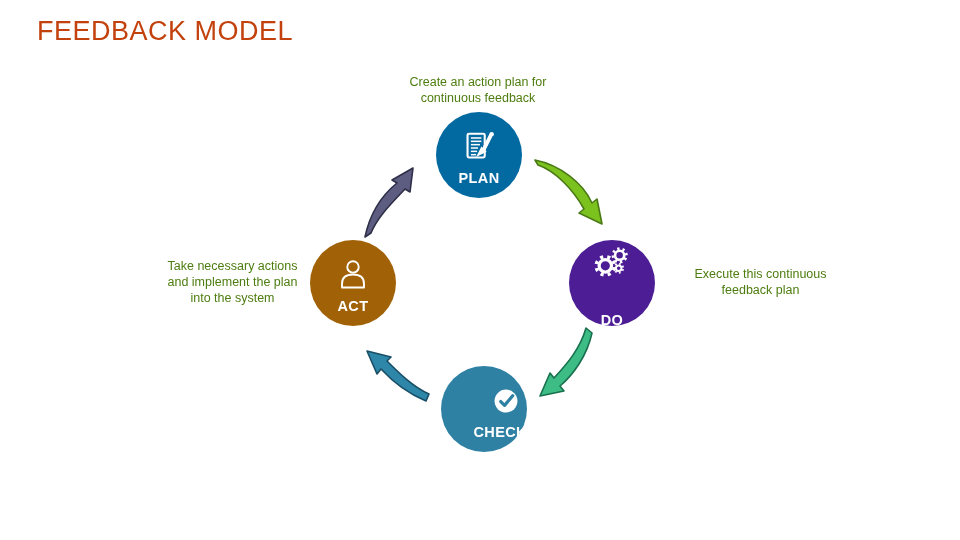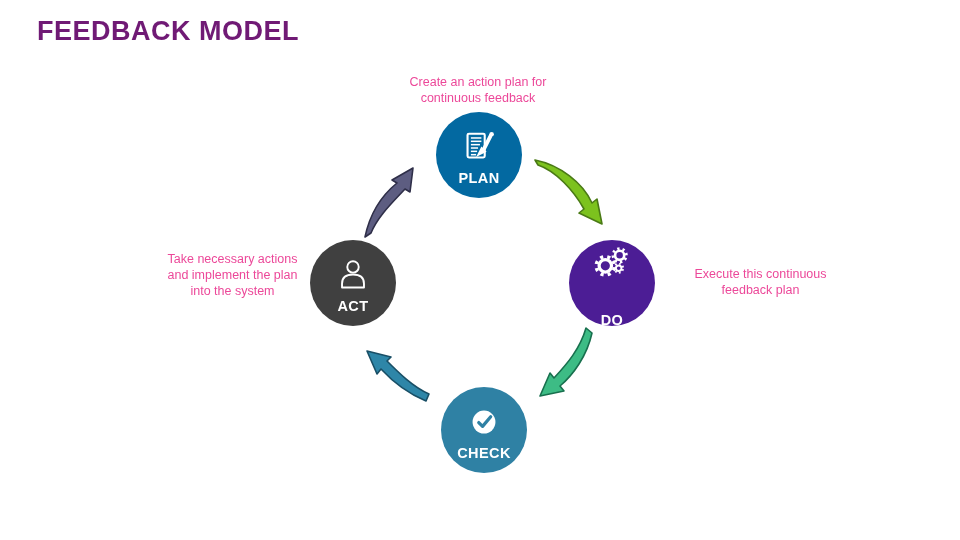--- a/index.html
+++ b/index.html
@@ -1,47 +1,47 @@
 <!DOCTYPE html>
 <html><head>
 <meta charset="utf-8">
 <style>
   html,body{margin:0;padding:0;background:#fff;}
   .slide{
     position:relative;width:960px;height:540px;background:#ffffff;overflow:hidden;
     font-family:"Liberation Sans",sans-serif;
   }
   .slide-title{
-    position:absolute;left:37px;top:16px;font-size:27px;font-weight:700;
-    color:#701a75;letter-spacing:.5px;
+    position:absolute;left:37px;top:16px;font-size:27px;font-weight:400;
+    color:#c2410c;letter-spacing:.5px;
   }
   .arrows{position:absolute;left:0;top:0;width:960px;height:540px;}
   .node{
     position:absolute;width:86px;height:86px;border-radius:50%;
     display:flex;flex-direction:column;align-items:center;justify-content:center;
   }
   .node-plan{left:436px;top:112px;background:#0369a1;}
   .node-do{left:569px;top:240px;background:#4c1d95;gap:28px;}
-  .node-check{left:441px;top:387px;background:#2F81A4;}
-  .node-act{left:310px;top:240px;background:#404040;}
+  .node-check{left:441px;top:366px;background:#2F81A4;align-items:flex-end;}
+  .node-act{left:310px;top:240px;background:#a16207;}
   .node .icon{height:42px;display:flex;align-items:center;justify-content:center;margin-top:2px;}
   .node .label{
     color:#ffffff;font-weight:700;font-size:14.5px;letter-spacing:.4px;margin-top:1px;
   }
   .center-title{
     position:absolute;left:408px;top:234px;width:140px;text-align:center;
     font-size:22px;font-weight:700;color:#3E3E3E;line-height:1.38;
   }
   .caption{
-    position:absolute;font-size:12.5px;color:#ec4899;line-height:1.28;text-align:center;
+    position:absolute;font-size:12.5px;color:#4d7c0f;line-height:1.28;text-align:center;
   }
   .caption-plan{left:393px;top:74px;width:170px;}
   .caption-do{left:688px;top:266px;width:145px;}
   .caption-check{left:386px;top:461px;width:200px;}
-  .caption-act{left:160px;top:251px;width:145px;}
+  .caption-act{left:160px;top:258px;width:145px;}
 </style>
 </head>
 <body>
 
 <div class="slide">
 
   <div class="slide-title">FEEDBACK MODEL</div>
 
   <svg class="arrows" viewBox="0 0 960 540">
 

